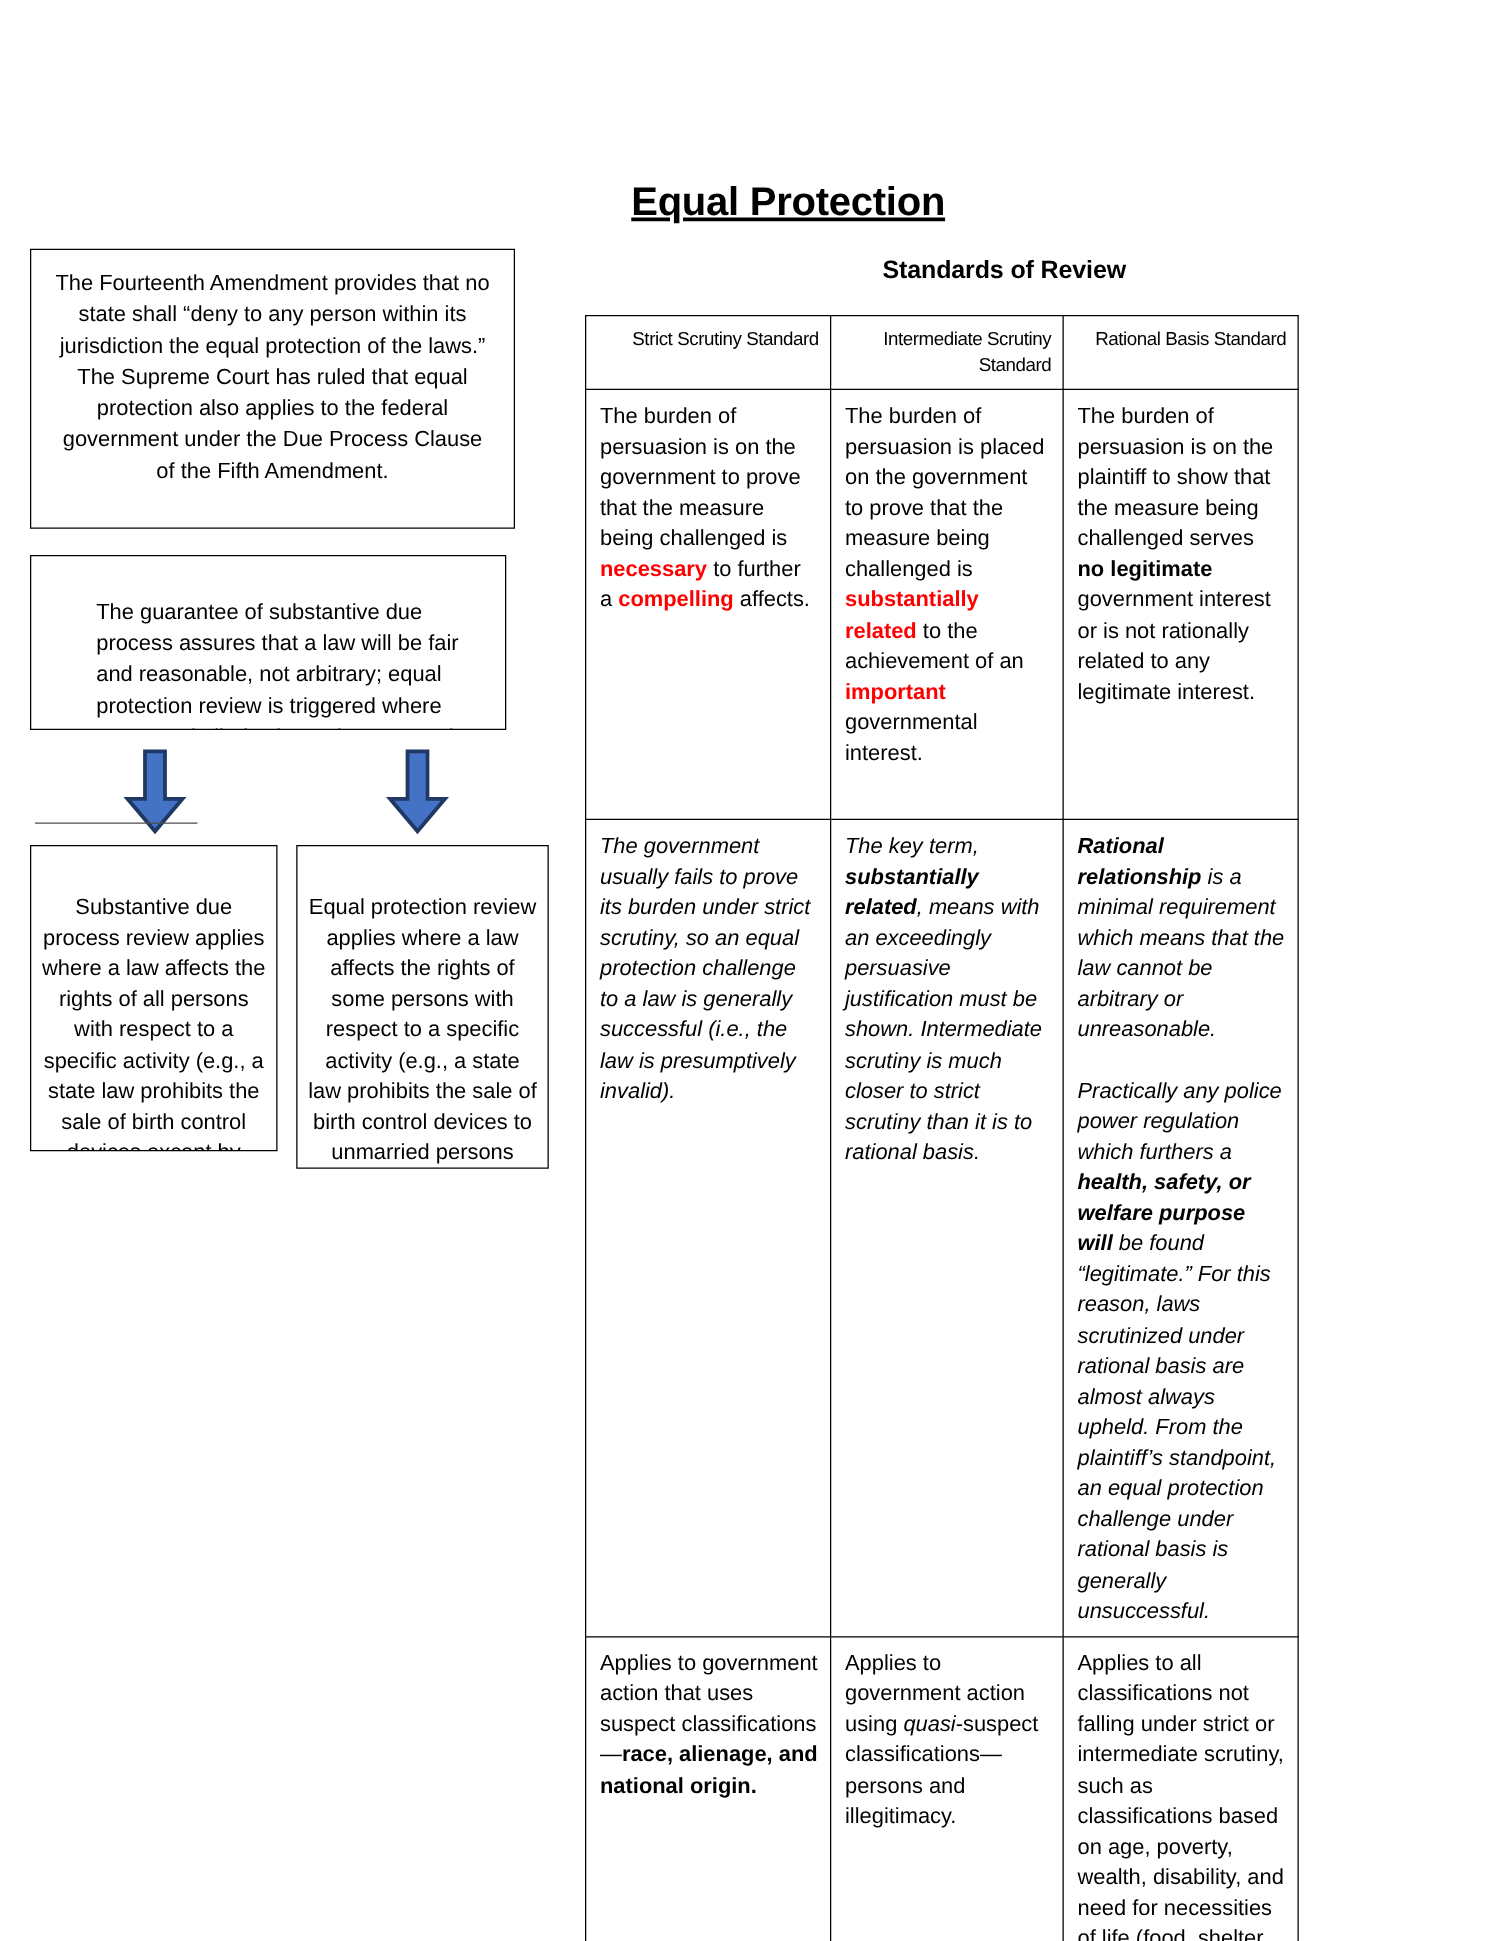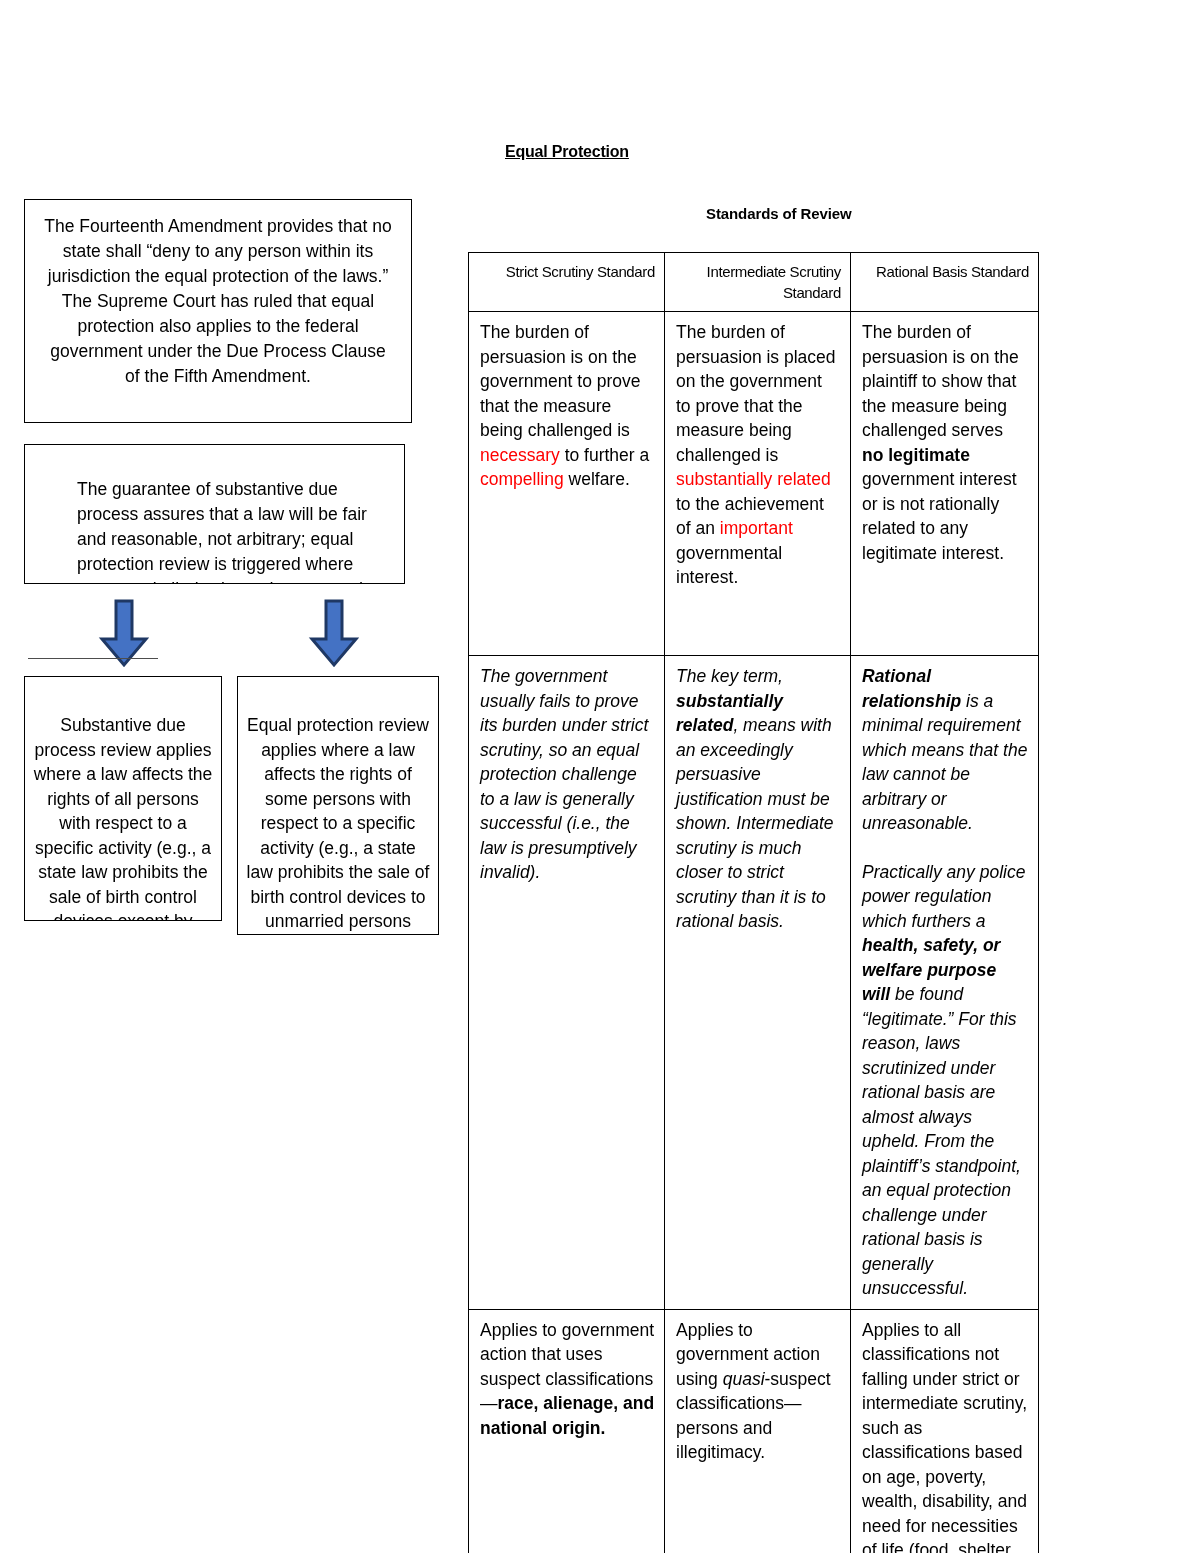--- a/index.html
+++ b/index.html
@@ -14,31 +14,31 @@
     font-family: "Liberation Sans", sans-serif;
     color: #000000;
     overflow: hidden;
   }
 
   
   #doc-title {
     position: absolute;
     left: 505px;
     top: 143px;
-    font-size: 16px;
+    font-size: 32px;
     font-weight: bold;
     text-decoration: underline;
     letter-spacing: -0.2px;
     white-space: nowrap;
   }
   #standards-title {
     position: absolute;
     left: 706px;
     top: 205px;
-    font-size: 15px;
+    font-size: 20px;
     font-weight: bold;
     letter-spacing: -0.1px;
     white-space: nowrap;
   }
 
   
   .box {
     position: absolute;
     border: 1.5px solid #000000;
     box-sizing: border-box;
@@ -151,21 +151,21 @@
   col.c1 { width: 196px; }
   col.c2 { width: 186px; }
   col.c3 { width: 188px; }
 
   tr.row-burden td { height: 344px; padding-top: 28px; }
   tr.row-keyterm td { height: 580px; padding-top: 23px; font-style: italic; }
   tr.row-applies td { height: 300px; padding-top: 22px; }
 
   .hl-red {
     color: #ff0000;
-    font-weight: normal;
+    font-weight: bold;
   }
   .hl-bold { font-weight: bold; }
   .italic { font-style: italic; }
   .para-gap { display: block; height: 24px; }
 </style>
 </head>
 <body>
 
 <div id="doc-title">Equal Protection</div>
 <div id="standards-title">Standards of Review</div>
@@ -203,21 +203,21 @@
     </colgroup>
   <thead>
     <tr>
       <th>Strict Scrutiny Standard</th>
       <th>Intermediate Scrutiny Standard</th>
       <th>Rational Basis Standard</th>
     </tr>
   </thead>
   <tbody id="table-body">
       <tr class="row-burden">
-        <td><span>The burden of persuasion is on the government to prove that the measure being challenged is </span><span class="hl-red">necessary</span><span> to further a </span><span class="hl-red">compelling</span><span> welfare.</span></td>
+        <td><span>The burden of persuasion is on the government to prove that the measure being challenged is </span><span class="hl-red">necessary</span><span> to further a </span><span class="hl-red">compelling</span><span> affects.</span></td>
         <td><span>The burden of persuasion is placed on the government to prove that the measure being challenged is </span><span class="hl-red">substantially related</span><span> to the achievement of an </span><span class="hl-red">important</span><span> governmental interest.</span></td>
         <td><span>The burden of persuasion is on the plaintiff to show that the measure being challenged serves </span><span class="hl-bold">no legitimate</span><span> government interest or is not rationally related to any legitimate interest.</span></td>
       </tr>
       <tr class="row-keyterm">
         <td><span>The government usually fails to prove its burden under strict scrutiny, so an equal protection challenge to a law is generally successful (i.e., the law is presumptively invalid).</span></td>
         <td><span>The key term, </span><span class="hl-bold">substantially related</span><span>, means with an exceedingly persuasive justification must be shown. Intermediate scrutiny is much closer to strict scrutiny than it is to rational basis.</span></td>
         <td><span class="hl-bold">Rational relationship</span><span> is a minimal requirement which means that the law cannot be arbitrary or unreasonable.</span><span class="para-gap"></span><span>Practically any police power regulation which furthers a </span><span class="hl-bold">health, safety, or welfare purpose will</span><span> be found “legitimate.” For this reason, laws scrutinized under rational basis are almost always upheld. From the plaintiff’s standpoint, an equal protection challenge under rational basis is generally unsuccessful.</span></td>
       </tr>
       <tr class="row-applies">
         <td><span>Applies to government action that uses suspect classifications—</span><span class="hl-bold">race, alienage, and national origin.</span></td>

